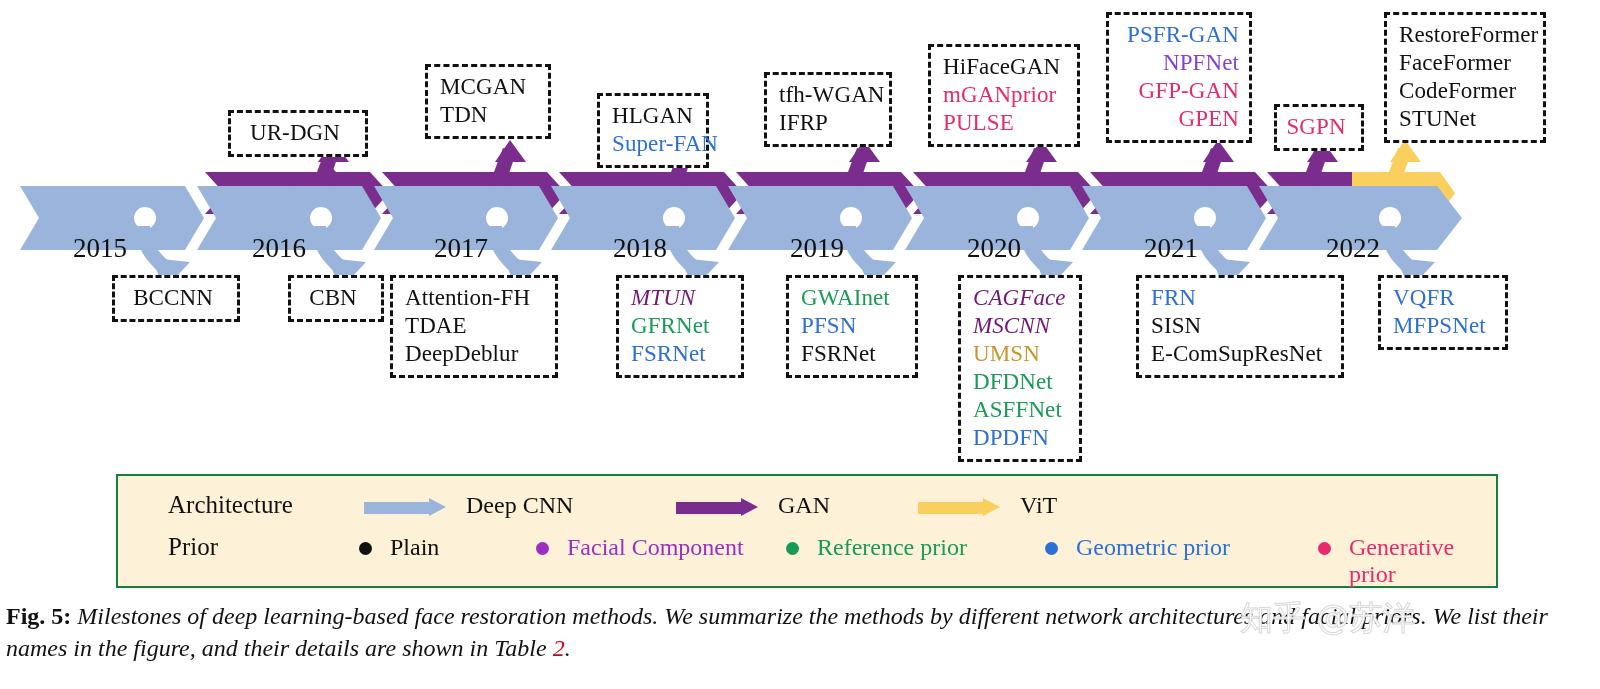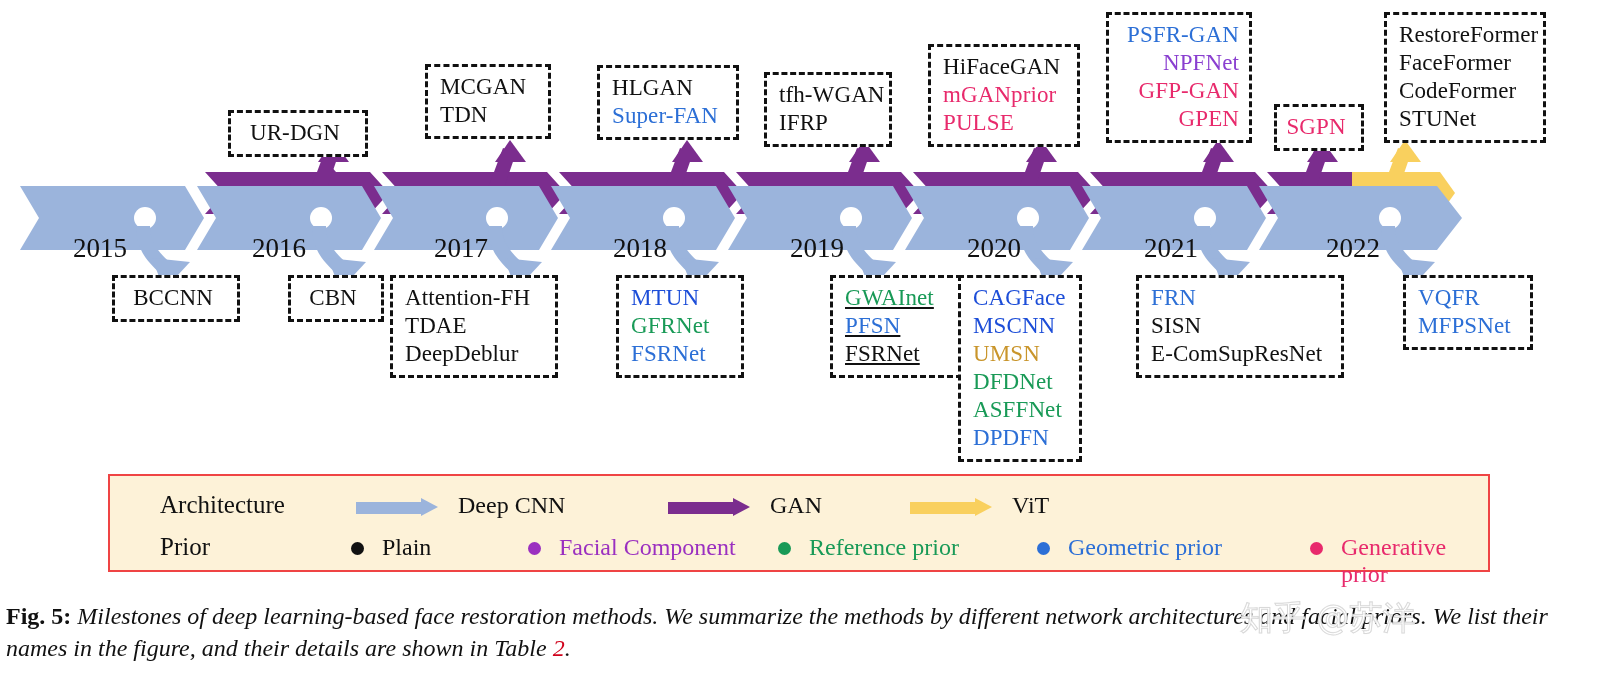--- a/index.html
+++ b/index.html
@@ -20,36 +20,36 @@
     padding:6px 10px 7px 12px;
     line-height:1.22;
     font-size:23px;
     white-space:nowrap;
   }
   .mbox.center{text-align:center;padding-left:4px;}
   .mbox div{letter-spacing:.1px;}
 
   
   .c-plain{color:#111111;}
-  .c-facial{color:#1d4ed8;}
+  .c-facial{color:#701a75;font-style:italic;}
   .c-reference{color:#199A57;}
   .c-geometric{color:#2C6FD6;}
   .c-generative{color:#E82A6C;}
   .c-umsn{color:#C9952B;}
   .c-npf{color:#8A3FD0;}
 
   
   .year{
     position:absolute;font-size:27px;color:#111;
   }
 
   
   #legend{
-    position:absolute;left:108px;top:474px;width:1382px;height:98px;
-    background:#FDF2D8;border:2px solid #ef4444;box-sizing:border-box;
+    position:absolute;left:116px;top:474px;width:1382px;height:114px;
+    background:#FDF2D8;border:2px solid #15803d;box-sizing:border-box;
   }
   .leg-row{position:absolute;left:0;width:100%;height:44px;}
   .leg-label{position:absolute;font-size:25px;color:#111;}
   .leg-text{position:absolute;font-size:24px;}
   .leg-arrow{position:absolute;height:19px;}
   .leg-arrow .shaft{position:absolute;left:0;top:4px;height:12px;width:calc(100% - 16px);}
   .leg-arrow .head{position:absolute;right:0;top:0;width:0;height:0;
      border-top:9.5px solid transparent;border-bottom:9.5px solid transparent;}
   .dot{position:absolute;width:13px;height:13px;border-radius:50%;}
 
@@ -179,21 +179,21 @@
 
   <div class="mbox center" style="left:228px;top:110px;width:140px;">
     <div class="c-plain">UR-DGN</div>
   </div>
 
   <div class="mbox" style="left:425px;top:64px;width:126px;">
     <div class="c-plain">MCGAN</div>
     <div class="c-plain">TDN</div>
   </div>
 
-  <div class="mbox" style="left:597px;top:65px;width:142px;">
+  <div class="mbox" style="left:597px;top:93px;width:112px;">
     <div class="c-plain">HLGAN</div>
     <div class="c-geometric">Super-FAN</div>
   </div>
 
   <div class="mbox" style="left:764px;top:72px;width:128px;">
     <div class="c-plain">tfh-WGAN</div>
     <div class="c-plain">IFRP</div>
   </div>
 
   <div class="mbox" style="left:928px;top:44px;width:152px;">
@@ -242,42 +242,42 @@
     <div class="c-plain">TDAE</div>
     <div class="c-plain">DeepDeblur</div>
   </div>
 
   <div class="mbox" style="left:616px;top:275px;width:128px;">
     <div class="c-facial">MTUN</div>
     <div class="c-reference">GFRNet</div>
     <div class="c-geometric">FSRNet</div>
   </div>
 
-  <div class="mbox" style="left:830px;top:275px;width:132px;text-decoration:underline;">
+  <div class="mbox" style="left:786px;top:275px;width:132px;">
     <div class="c-reference">GWAInet</div>
     <div class="c-geometric">PFSN</div>
     <div class="c-plain">FSRNet</div>
   </div>
 
   <div class="mbox" style="left:958px;top:275px;width:124px;">
     <div class="c-facial">CAGFace</div>
     <div class="c-facial">MSCNN</div>
     <div class="c-umsn">UMSN</div>
     <div class="c-reference">DFDNet</div>
     <div class="c-reference">ASFFNet</div>
     <div class="c-geometric">DPDFN</div>
   </div>
 
   <div class="mbox" style="left:1136px;top:275px;width:208px;">
     <div class="c-geometric">FRN</div>
     <div class="c-plain">SISN</div>
     <div class="c-plain">E-ComSupResNet</div>
   </div>
 
-  <div class="mbox" style="left:1378px;top:275px;width:130px;margin-left:25px;">
+  <div class="mbox" style="left:1378px;top:275px;width:130px;">
     <div class="c-geometric">VQFR</div>
     <div class="c-geometric">MFPSNet</div>
   </div>
 
   <div id="legend">
 
     <div class="leg-row" style="top:10px;">
       <span class="leg-label" style="left:50px;top:5px;">Architecture</span>
 
       <span class="leg-arrow" style="left:246px;top:12px;width:82px;">

